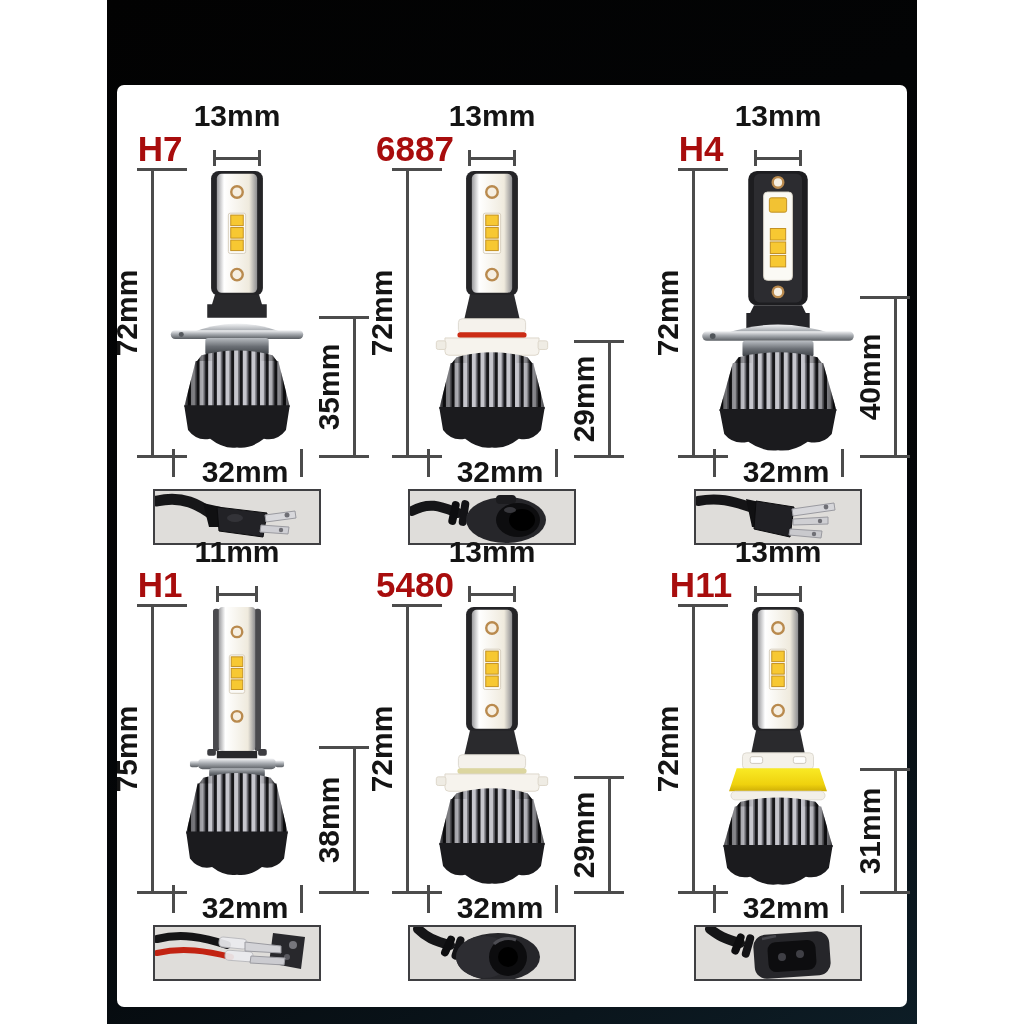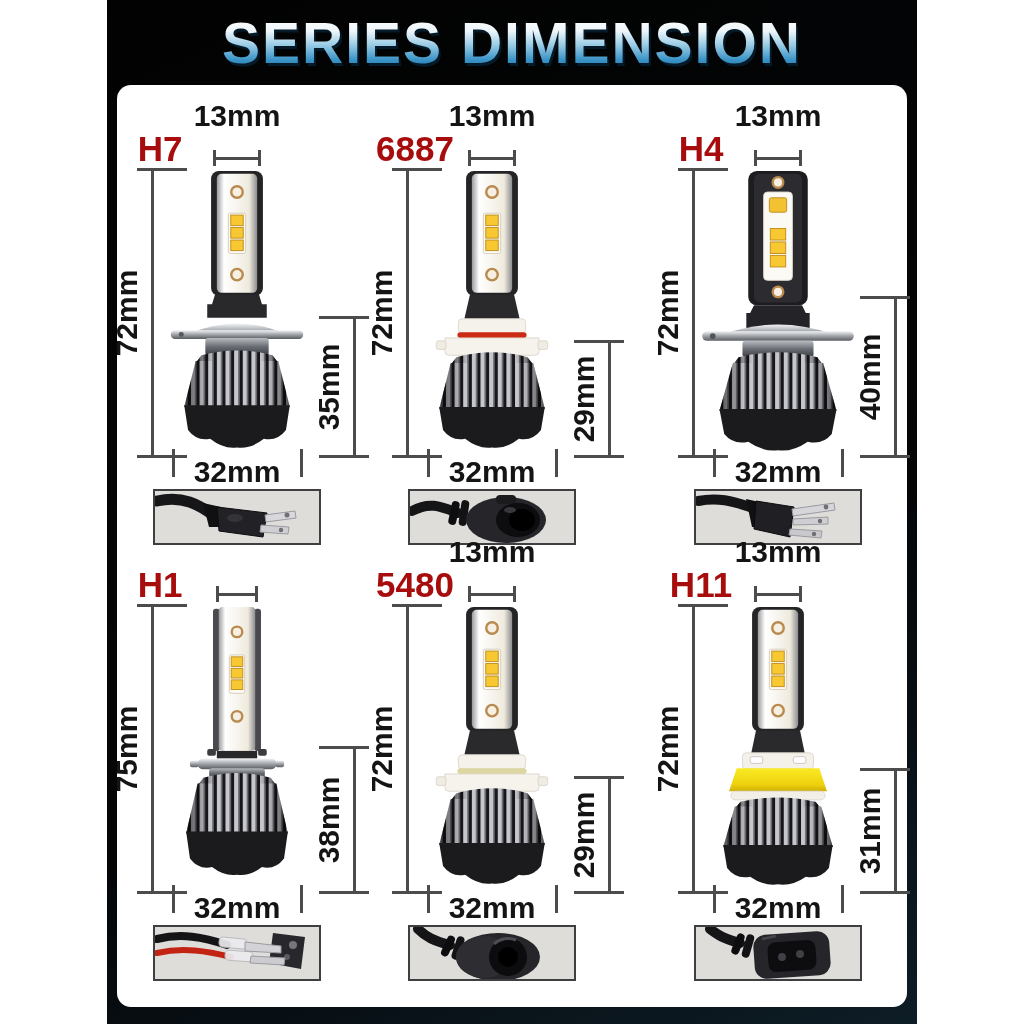--- a/index.html
+++ b/index.html
@@ -5,39 +5,39 @@
   html,body{margin:0;padding:0;background:#ffffff;}
   body{font-family:"Liberation Sans","DejaVu Sans",sans-serif;}
   .canvas{position:relative;width:1024px;height:1024px;background:#ffffff;overflow:hidden;}
   .stage{position:absolute;left:107px;top:0;width:810px;height:1024px;
          background:linear-gradient(155deg,#020202 0%,#040608 62%,#0a151c 88%,#0d1d26 100%);}
   .header{position:absolute;left:0;top:0;width:100%;height:86px;display:flex;align-items:center;justify-content:center;}
   .title{font-size:57px;font-weight:bold;letter-spacing:2px;line-height:1;
          background:linear-gradient(180deg,#ffffff 0%,#eef6fa 28%,#9ccde6 52%,#3d95c7 78%,#1a6ea6 100%);
          -webkit-background-clip:text;background-clip:text;color:transparent;
          filter:drop-shadow(2px 3px 0 rgba(6,30,48,.85));}
-  .panel{position:absolute;left:10px;top:85px;width:790px;height:922px;background:#ffffff;border-radius:14px;}
+  .panel{position:absolute;left:10px;top:85px;width:790px;height:922px;background:#ffffff;border-radius:7px;}
   .cell{position:absolute;width:250px;height:452px;}
   .fig-label{position:absolute;left:4px;top:32px;width:78px;text-align:center;
              font-size:35px;font-weight:bold;color:#a80d0d;}
   .top-dim-text{position:absolute;top:2px;left:40px;width:160px;text-align:center;
                 font-size:30px;font-weight:600;color:#141414;}
   .dim-h{position:absolute;top:60px;height:3px;background:#4c4c4c;}
   .dim-h::before,.dim-h::after{content:"";position:absolute;width:3px;height:16px;top:-7px;background:#4c4c4c;}
   .dim-h::before{left:0;} .dim-h::after{right:0;}
   .dim-v{position:absolute;width:3px;background:#4c4c4c;}
   .dim-v::before,.dim-v::after{content:"";position:absolute;height:3px;width:50px;background:#4c4c4c;}
   .dim-v::before{top:-1px;} .dim-v::after{bottom:-1px;}
   .dim-v.left::before,.dim-v.left::after{left:-14px;}
   .dim-v.right::before,.dim-v.right::after{left:-34px;}
   .dim-v .t{position:absolute;top:50%;left:-41px;transform:translateY(-50%) rotate(180deg);
             writing-mode:vertical-rl;font-size:30px;font-weight:600;color:#141414;white-space:nowrap;}
   .bulb{position:absolute;left:35px;top:72px;width:170px;height:288px;}
   .btick{position:absolute;top:352px;width:3px;height:28px;background:#4c4c4c;}
-  .bottom-dim-text{position:absolute;top:358px;left:40px;width:160px;text-align:center;
+  .bottom-dim-text{position:absolute;top:358px;left:48px;width:160px;text-align:center;
                    font-size:30px;font-weight:600;color:#141414;}
   .connector-box{position:absolute;left:36px;top:392px;width:168px;height:56px;
                  background:#dfddda;border:2px solid #3f3f42;box-sizing:border-box;}
   .connector-box svg{display:block;width:164px;height:52px;}
 </style>
 </head>
 <body>
 
 <div class="canvas">
 
@@ -72,23 +72,20 @@
       </linearGradient>
       <pattern id="fins" width="9" height="12" patternUnits="userSpaceOnUse">
         <rect width="9" height="12" fill="#17171a"></rect>
         <rect x="1" width="4.6" height="12" fill="#c6c6cd"></rect>
         <rect x="5.6" width="1.2" height="12" fill="#707078"></rect>
       </pattern>
     </defs>
   </svg>
 
   <div class="stage">
-    <div class="header">
-      <div class="title">SERIES DIMENSION</div>
-    </div>
 
     <div class="panel">
 
       <section class="cell" style="left:0;top:12px">
         <div class="fig-label">H7</div>
         <div class="top-dim-text">13mm</div>
         <div class="dim-h" style="left:96px;width:48px"></div>
         <div class="dim-v left" style="left:34px;top:72px;height:288px">
           <span class="t">72mm</span>
         </div>
@@ -224,20 +221,21 @@
             <path d="M97,28 L132,26 L132,33 L97,34 Z" fill="#cfcfd3" stroke="#9a9aa0"></path>
             <circle cx="124" cy="30" r="2.2" fill="#6f6f75"></circle>
             <path d="M94,38 L126,40 L125,47 L93,44 Z" fill="#c9c9cd" stroke="#9a9aa0"></path>
             <circle cx="118" cy="43" r="2.2" fill="#6f6f75"></circle>
           </svg>
         </div>
       </section>
 
       <section class="cell" style="left:0;top:448px">
         <div class="fig-label">H1</div>
+        <div class="top-dim-text">11mm</div>
         <div class="dim-h" style="left:99px;width:42px"></div>
         <div class="dim-v left" style="left:34px;top:72px;height:288px">
           <span class="t">75mm</span>
         </div>
         <div class="dim-v right" style="left:236px;top:214px;height:146px">
           <span class="t">38mm</span>
         </div>
         <svg class="bulb" viewBox="0 0 170 300">
           <rect x="60" y="4" width="7" height="148" rx="3" fill="#4a4a4e"></rect>
           <rect x="103" y="4" width="7" height="148" rx="3" fill="#4a4a4e"></rect>

